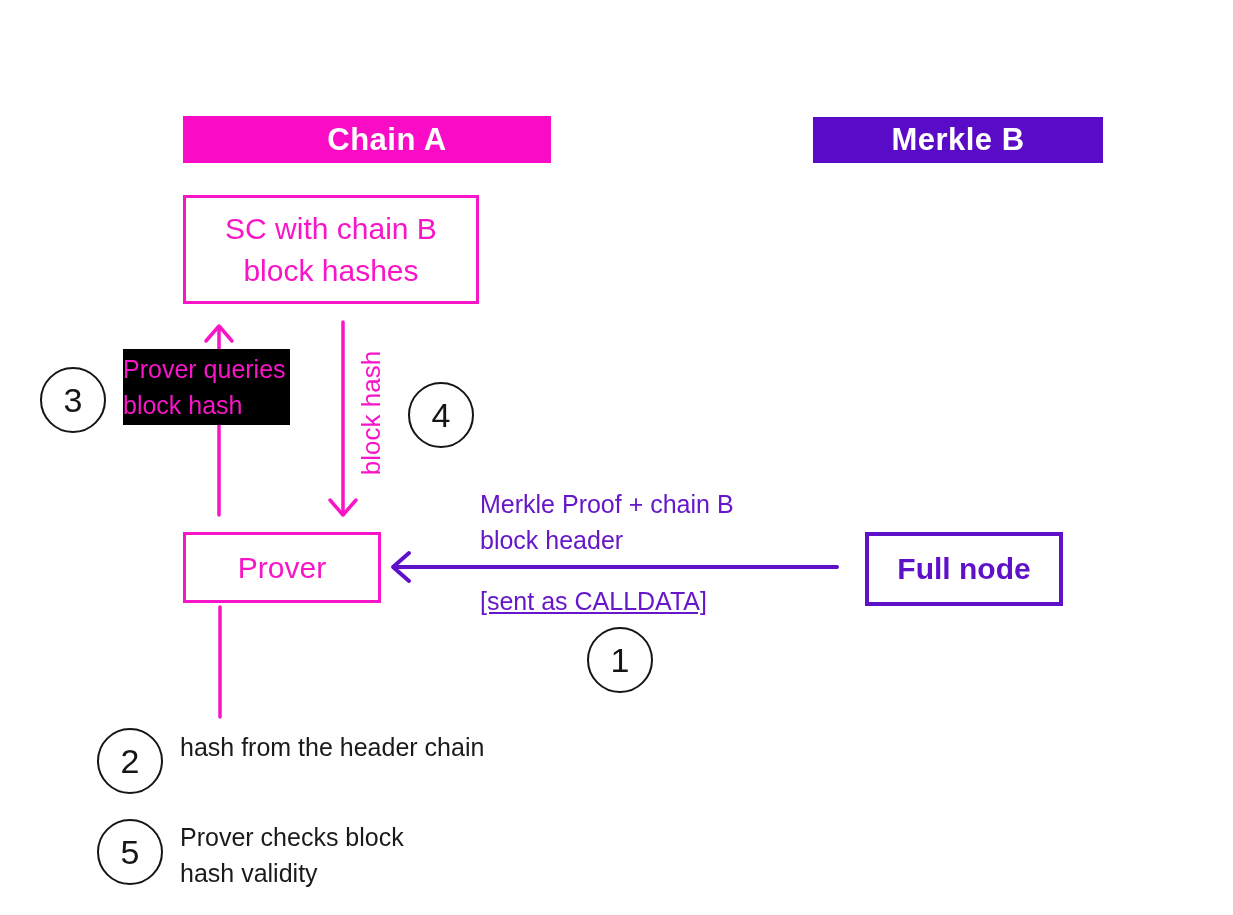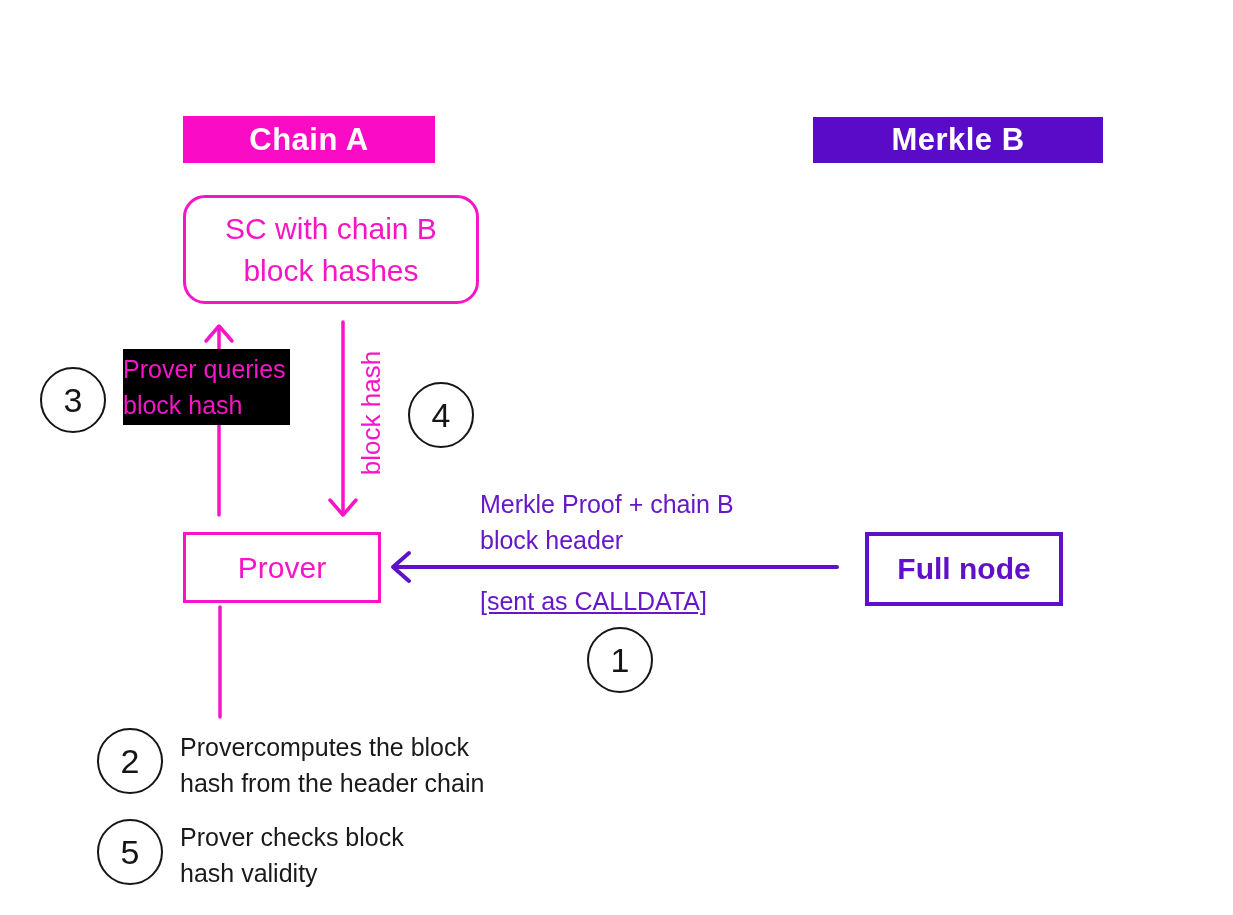--- a/index.html
+++ b/index.html
@@ -38,23 +38,23 @@
     transform:rotate(-90deg);
     font-size:26px;color:#f715c7;text-align:center;z-index:2;
   }
   .circle{
     position:absolute;width:62px;height:62px;
     border:2px solid #151515;border-radius:50%;
     display:flex;align-items:center;justify-content:center;
     font-size:34px;color:#151515;background:#ffffff;z-index:2;
   }
   
-  #banner-a{left:183px;top:116px;width:252px;height:47px;}
+  #banner-a{left:183px;top:116px;width:328px;height:47px;padding-left:40px;}
   #banner-b{left:813px;top:117px;width:290px;height:46px;}
-  #sc-box{left:183px;top:195px;width:290px;height:103px;border-radius:22px;}
+  #sc-box{left:183px;top:195px;width:290px;height:103px;}
   #prover-box{left:183px;top:532px;width:192px;height:65px;}
   #fullnode-box{left:865px;top:532px;width:190px;height:66px;font-weight:bold;}
   #query-label{left:123px;top:349px;padding:2px 4px 2px 0;}
   #merkle-label{left:480px;top:486px;}
   #calldata-label{left:480px;top:583px;text-decoration:underline;}
   #step2-text{left:180px;top:729px;}
   #step5-text{left:180px;top:819px;}
   #circle-3{left:40px;top:367px;}
   #circle-4{left:408px;top:382px;}
   #circle-1{left:587px;top:627px;}
@@ -129,21 +129,20 @@
     <span>3</span>
   </div>
   <div id="circle-4" class="circle">
     <span>4</span>
   </div>
   <div id="circle-5" class="circle">
     <span>5</span>
   </div>
 
   <div id="step2-text" class="lbl black">
-    <div>Provercomputes the block</div>
     <div>hash from the header chain</div>
   </div>
   <div id="step5-text" class="lbl black">
     <div>Prover checks block</div>
     <div>hash validity</div>
   </div>
 
 </div>
 
 </body></html>

